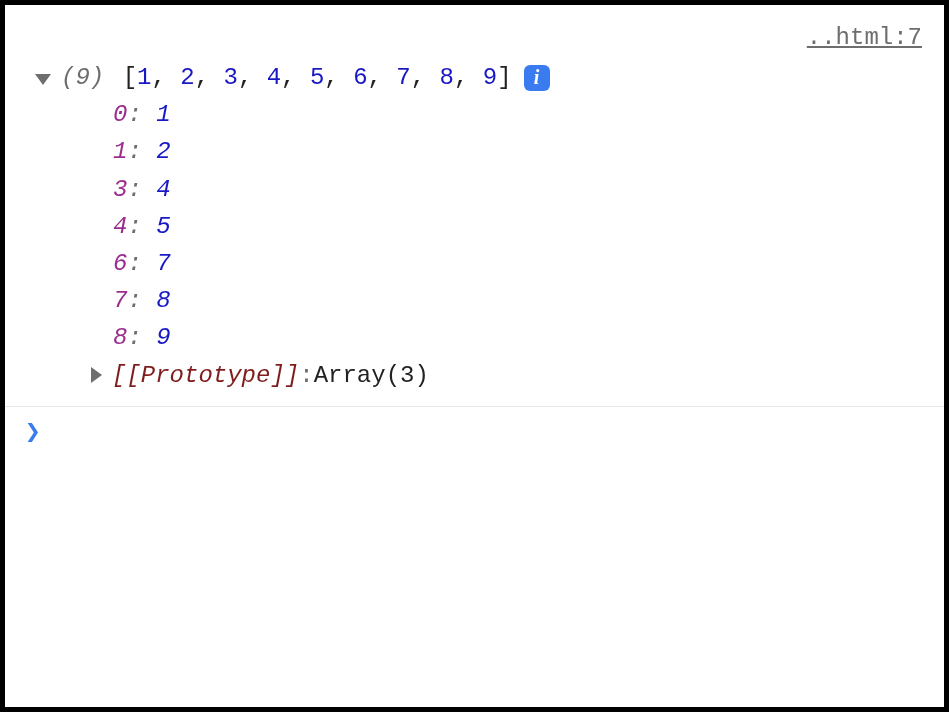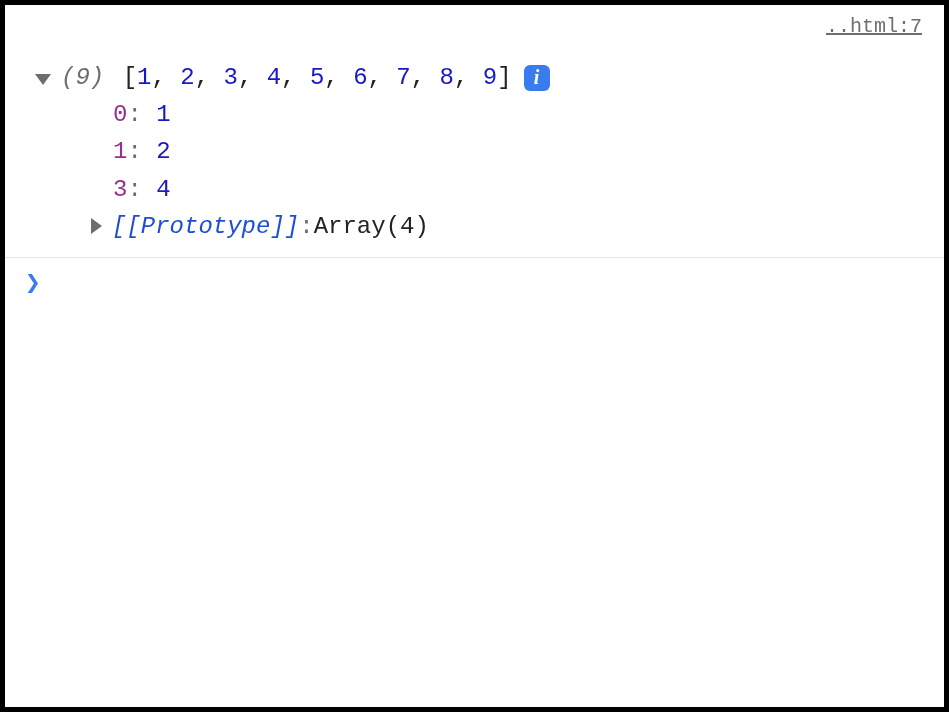--- a/index.html
+++ b/index.html
@@ -13,26 +13,26 @@
       background: #fff;
       width: 949px;
       height: 712px;
       border: 5px solid #000;
       padding: 12px 20px;
       position: relative;
       line-height: 1.55;
     }
     .source-link {
       position: absolute;
-      top: 6px;
+      top: 14px;
       right: 22px;
       color: #6e6e6e;
       text-decoration: underline;
       cursor: pointer;
-      font-size: 20px;
+      font-size: 24px;
       margin-left: 41px;
     }
     .console-output {
       margin-top: 42px;
       padding-left: 10px;
     }
     .summary-line {
       display: flex;
       align-items: center;
       gap: 2px;
@@ -85,41 +85,42 @@
       border-radius: 6px;
       font-family: Georgia, serif;
       font-style: italic;
       font-weight: bold;
       font-size: 20px;
       margin-left: 10px;
       cursor: pointer;
     }
     .entries {
       padding-left: 78px;
+      font-style: italic;
     }
     .entry-row {
       display: block;
     }
     .idx-key {
       color: #9a2d8e;
     }
     .len-key {
       color: #c583be;
     }
     .colon {
       color: #6e6e6e;
     }
     .proto-row {
       padding-left: 54px;
       display: flex;
       align-items: center;
       cursor: pointer;
     }
     .proto-key {
-      color: #1d4ed8;
+      color: #7f1d1d;
       font-style: italic;
     }
     .proto-val {
       color: #222;
     }
     .divider {
       border: none;
       border-top: 1px solid #e6e6e6;
       margin-top: 12px;
       margin-left: -20px;
@@ -149,27 +150,31 @@
     <span class="array-preview">
       <span class="bracket">[</span><span class="num-val">1</span><span class="comma">, </span><span class="num-val">2</span><span class="comma">, </span><span class="num-val">3</span><span class="comma">, </span><span class="num-val">4</span><span class="comma">, </span><span class="num-val">5</span><span class="comma">, </span><span class="num-val">6</span><span class="comma">, </span><span class="num-val">7</span><span class="comma">, </span><span class="num-val">8</span><span class="comma">, </span><span class="num-val">9</span><span class="bracket">]</span>
     </span>
     <span class="info-badge">i</span>
   </div>
 
   <div class="entries">
     <div class="entry-row"><span class="idx-key">0</span><span class="colon">: </span><span class="num-val">1</span></div>
     <div class="entry-row"><span class="idx-key">1</span><span class="colon">: </span><span class="num-val">2</span></div>
     <div class="entry-row"><span class="idx-key">3</span><span class="colon">: </span><span class="num-val">4</span></div>
+    <div class="entry-row"><span class="idx-key">4</span><span class="colon">: </span><span class="num-val">5</span></div>
+    <div class="entry-row"><span class="idx-key">6</span><span class="colon">: </span><span class="num-val">7</span></div>
+    <div class="entry-row"><span class="idx-key">7</span><span class="colon">: </span><span class="num-val">8</span></div>
+    <div class="entry-row"><span class="idx-key">8</span><span class="colon">: </span><span class="num-val">9</span></div>
   </div>
 
   <div class="proto-row">
     <span class="triangle-right"></span>
     <span class="proto-key">[[Prototype]]</span>
       <span class="colon">: </span>
-      <span class="proto-val">Array(4)</span>
+      <span class="proto-val">Array(3)</span>
   </div>
 
 </div>
 
 <hr class="divider">
 
 <div class="prompt-line">
   <span class="prompt-chevron">❯</span>
 </div>
 

